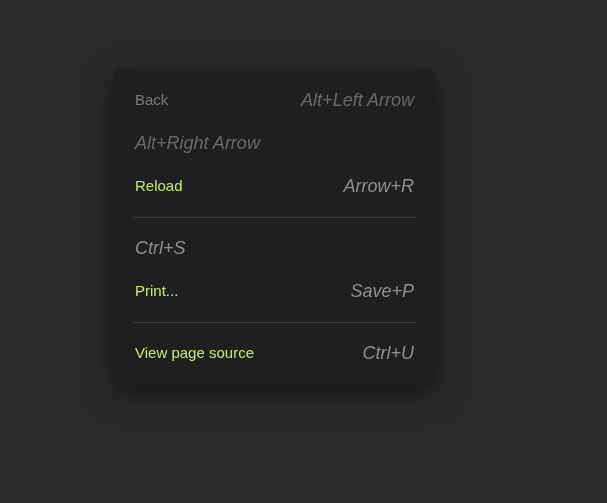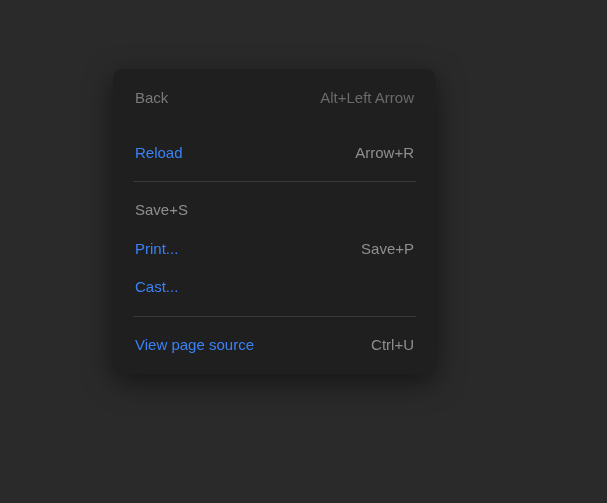--- a/index.html
+++ b/index.html
@@ -23,58 +23,55 @@
       box-shadow: 0 8px 28px rgba(0,0,0,0.5);
     }
     .menu-item {
       display: flex;
       justify-content: space-between;
       align-items: center;
       padding: 8px 22px;
       cursor: default;
       line-height: 1.5;
     }
-    .menu-item .label { color: #3b82f6; }
+    .menu-item .label { color: #bef264; }
     .menu-item.disabled .label { color: #7a7a7a; }
-    .menu-item .shortcut { color: #8f8f8f; font-size: 15px; }
+    .menu-item .shortcut { color: #8f8f8f; font-size: 18px; font-style: italic; }
     .menu-item.disabled .shortcut { color: #6a6a6a;}
     .separator {
       height: 1px;
       background: #3a3a3a;
       margin: 9px 20px;
     }
   </style>
 </head>
 <body>
 
 <div class="context-menu">
 
   <div class="menu-item disabled">
     <span class="label">Back</span>
     <span class="shortcut">Alt+Left Arrow</span>
   </div>
   <div class="menu-item disabled">
+    <span class="shortcut">Alt+Right Arrow</span>
   </div>
   <div class="menu-item">
     <span class="label">Reload</span>
     <span class="shortcut">Arrow+R</span>
   </div>
 
   <div class="separator"></div>
 
   <div class="menu-item">
-    <span class="shortcut">Save+S</span>
+    <span class="shortcut">Ctrl+S</span>
   </div>
   <div class="menu-item">
     <span class="label">Print...</span>
     <span class="shortcut">Save+P</span>
-  </div>
-  <div class="menu-item">
-    <span class="label">Cast...</span>
-    <span class="shortcut"></span>
   </div>
 
   <div class="separator"></div>
 
   <div class="menu-item">
     <span class="label">View page source</span>
     <span class="shortcut">Ctrl+U</span>
   </div>
 
 </div>

